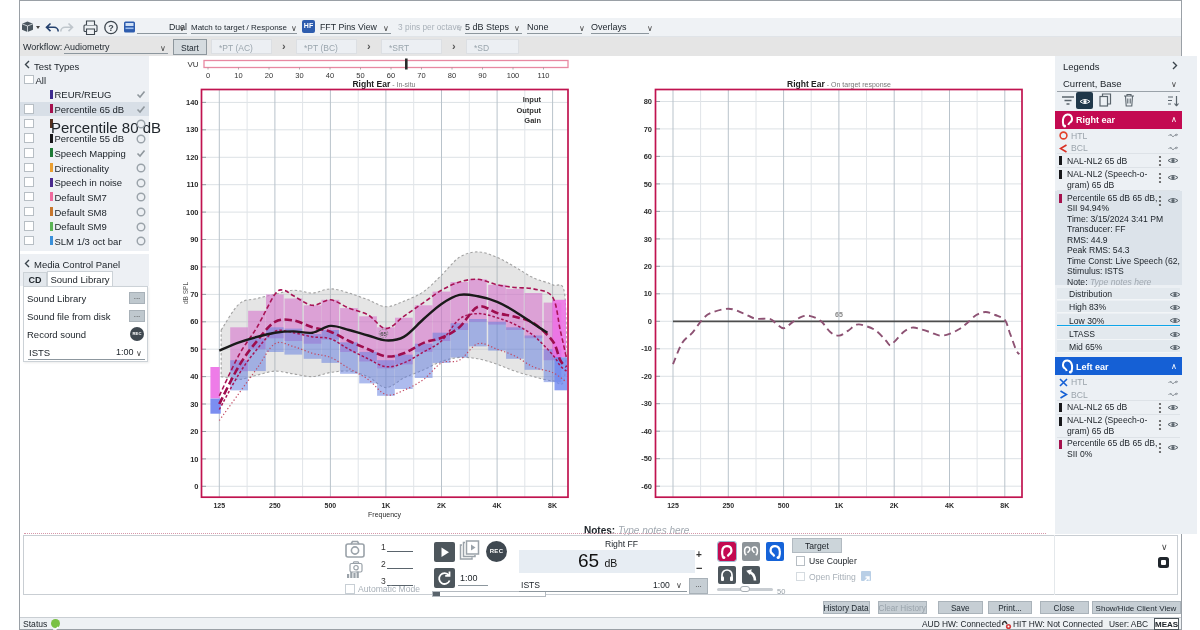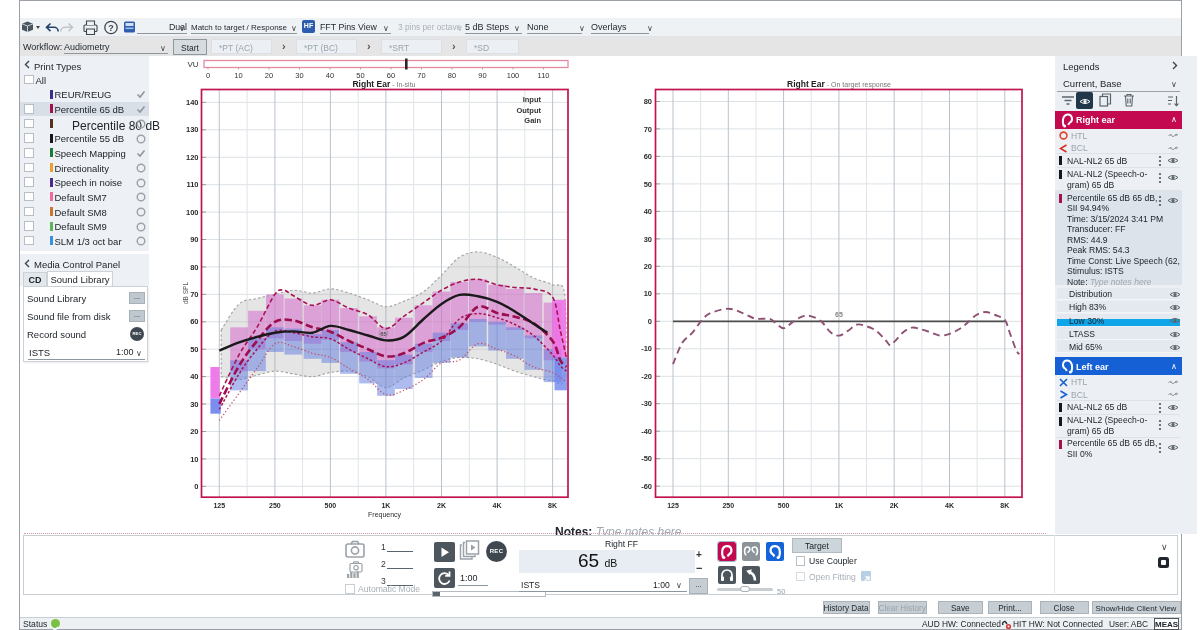--- a/index.html
+++ b/index.html
@@ -72,38 +72,38 @@
   <div class="stepbox" style="left:361px;top:2px;width:61px;">*SRT</div>
   <div class="tx" style="left:432px;top:2.5px;font-size:11px;color:#555;font-weight:bold;">›</div>
   <div class="stepbox" style="left:446px;top:2px;width:53px;">*SD</div>
 </div>
 
 <div>
       <div class="abs" style="left:0;top:55px;width:128.5px;height:195px;background:#edf0f4;">
 <svg class="abs" style="left:4px;top:4px;" width="6" height="9" viewBox="0 0 6 9">
           <path d="M5 1 L1.5 4.5 L5 8" fill="none" stroke="#3a444c" stroke-width="1.4"></path>
         </svg>
-<div class="tx" style="left:14px;top:4.5px;font-size:9.5px;color:#20262c;">Print Types</div>
+<div class="tx" style="left:14px;top:4.5px;font-size:9.5px;color:#20262c;">Test Types</div>
 <div class="cb" style="left:4px;top:18.7px;"></div>
 <div class="tx" style="left:15.5px;top:18.7px;font-size:9.5px;color:#20262c;">All</div>
 <div class="bar3" style="left:29.5px;top:33.6px;background:#3d2b8f;"></div>
 <div class="tx" style="left:34.5px;top:33.4px;font-size:9.5px;color:#20262c;">REUR/REUG</div>
 <svg class="abs" style="left:116px;top:34.1px;" width="10" height="9" viewBox="0 0 10 9">
           <path d="M1.5 4.5 L4 7 L8.5 1.5" fill="none" stroke="#8f979d" stroke-width="1.6"></path>
         </svg>
 <div class="abs" style="left:0;top:45.8px;width:128.5px;height:14.65px;background:#d8dfe7;"></div>
 <div class="cb" style="left:4px;top:48.0px;"></div>
 <div class="bar3" style="left:29.5px;top:48.3px;background:#a5114d;"></div>
 <div class="tx" style="left:34.5px;top:48.0px;font-size:9.5px;color:#20262c;">Percentile 65 dB</div>
 <svg class="abs" style="left:116px;top:48.8px;" width="10" height="9" viewBox="0 0 10 9">
           <path d="M1.5 4.5 L4 7 L8.5 1.5" fill="none" stroke="#8f979d" stroke-width="1.6"></path>
         </svg>
 <div class="cb" style="left:4px;top:62.6px;"></div>
 <div class="bar3" style="left:29.5px;top:62.9px;background:#56301e;"></div>
-<div class="tx" style="left:52px;top:62.6px;font-size:12px;color:#20262c;">Percentile 80 dB</div>
+<div class="tx" style="left:31px;top:62.6px;font-size:15px;color:#20262c;">Percentile 80 dB</div>
 <svg class="abs" style="left:116px;top:63.0px;" width="10" height="10" viewBox="0 0 10 10">
           <circle cx="5" cy="5" r="3.8" fill="none" stroke="#9aa2a9" stroke-width="1.4"></circle>
         </svg>
 <div class="cb" style="left:4px;top:77.3px;"></div>
 <div class="bar3" style="left:29.5px;top:77.6px;background:#17171a;"></div>
 <div class="tx" style="left:34.5px;top:77.3px;font-size:9.5px;color:#20262c;">Percentile 55 dB</div>
 <svg class="abs" style="left:116px;top:77.7px;" width="10" height="10" viewBox="0 0 10 10">
           <circle cx="5" cy="5" r="3.8" fill="none" stroke="#9aa2a9" stroke-width="1.4"></circle>
         </svg>
 <div class="cb" style="left:4px;top:92.0px;"></div>
@@ -513,21 +513,21 @@
           <path d="M1 4.5 Q6 0.5 11 4.5 Q6 8.5 1 4.5 Z" fill="none" stroke="#5a646c" stroke-width="1"></path>
           <circle cx="6" cy="4.5" r="1.6" fill="#5a646c"></circle>
         </svg>
 <div class="abs" style="left:2px;top:244.7px;width:123px;height:12.6px;background:#e3e9ee;border-bottom:1px solid #f2f5f7;">
           <div class="tx" style="left:12px;top:1.8px;font-size:8.6px;color:#20262c;">High 83%</div>
         </div>
 <svg class="abs" style="left:114px;top:247.2px;" width="12" height="9" viewBox="0 0 12 9">
           <path d="M1 4.5 Q6 0.5 11 4.5 Q6 8.5 1 4.5 Z" fill="none" stroke="#5a646c" stroke-width="1"></path>
           <circle cx="6" cy="4.5" r="1.6" fill="#5a646c"></circle>
         </svg>
-<div class="abs" style="left:2px;top:257.9px;width:123px;height:12.6px;background:#e3e9ee;border-bottom:7px solid #0ea5e9;">
+<div class="abs" style="left:2px;top:257.9px;width:123px;height:12.6px;background:#e3e9ee;border-bottom:1px solid #0ea5e9;">
           <div class="tx" style="left:12px;top:1.8px;font-size:8.6px;color:#20262c;">Low 30%</div>
         </div>
 <svg class="abs" style="left:114px;top:260.4px;" width="12" height="9" viewBox="0 0 12 9">
           <path d="M1 4.5 Q6 0.5 11 4.5 Q6 8.5 1 4.5 Z" fill="none" stroke="#5a646c" stroke-width="1"></path>
           <circle cx="6" cy="4.5" r="1.6" fill="#5a646c"></circle>
         </svg>
 <div class="abs" style="left:2px;top:271.1px;width:123px;height:12.6px;background:#e3e9ee;border-bottom:1px solid #f2f5f7;">
           <div class="tx" style="left:12px;top:1.8px;font-size:8.6px;color:#20262c;">LTASS</div>
         </div>
 <svg class="abs" style="left:114px;top:273.59999999999997px;" width="12" height="9" viewBox="0 0 12 9">
@@ -602,21 +602,21 @@
           <circle cx="2" cy="10" r="1.1" fill="#555"></circle>
         </svg>
 <svg class="abs" style="left:112px;top:386.5px;" width="12" height="9" viewBox="0 0 12 9">
           <path d="M1 4.5 Q6 0.5 11 4.5 Q6 8.5 1 4.5 Z" fill="none" stroke="#5a646c" stroke-width="1"></path>
           <circle cx="6" cy="4.5" r="1.6" fill="#5a646c"></circle>
         </svg>
 </div>
     </div>
 
 <div>
-      <div class="tx" style="left:535px;top:523.5px;font-size:12px;color:#20262c;font-weight:bold;">Notes:  <span style="font-weight:normal;font-style:italic;color:#a0a8b0;">Type notes here</span></div>
+      <div class="tx" style="left:564px;top:523.5px;font-size:10px;color:#20262c;font-weight:bold;">Notes:  <span style="font-weight:normal;font-style:italic;color:#a0a8b0;">Type notes here</span></div>
 <div class="abs" style="left:4px;top:531.5px;width:1022px;height:1px;border-bottom:1px dotted #d898aa;"></div>
 <div class="abs" style="left:3px;top:534px;width:1155px;height:60px;background:#fff;border:1px solid #c9ced3;"></div>
 <div class="abs" style="left:1034px;top:534px;width:1px;height:60px;background:#e4e8eb;"></div>
 <svg class="abs" style="left:325px;top:539px;" width="20" height="19" viewBox="0 0 20 19">
         <rect x="1" y="4" width="18" height="13" rx="2" fill="none" stroke="#9aa2a9" stroke-width="1.6"></rect>
         <path d="M6 4 L7.5 1.5 H12.5 L14 4" fill="none" stroke="#9aa2a9" stroke-width="1.6"></path>
         <circle cx="10" cy="10.5" r="3.6" fill="none" stroke="#9aa2a9" stroke-width="1.6"></circle>
       </svg>
 <svg class="abs" style="left:326px;top:560px;" width="18" height="17" viewBox="0 0 18 17">
         <rect x="4" y="2.5" width="12" height="8.5" rx="1.5" fill="none" stroke="#9aa2a9" stroke-width="1.2"></rect>

